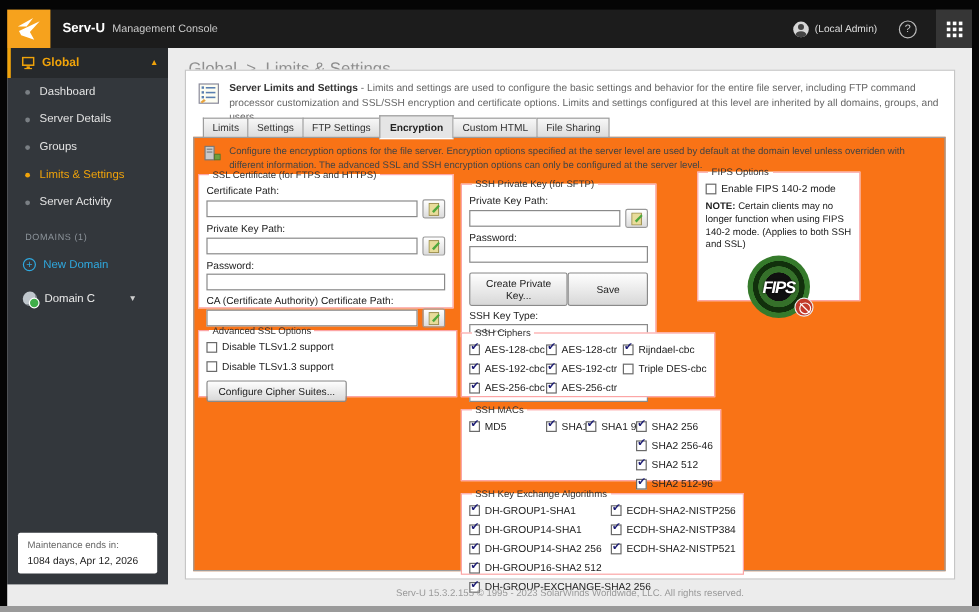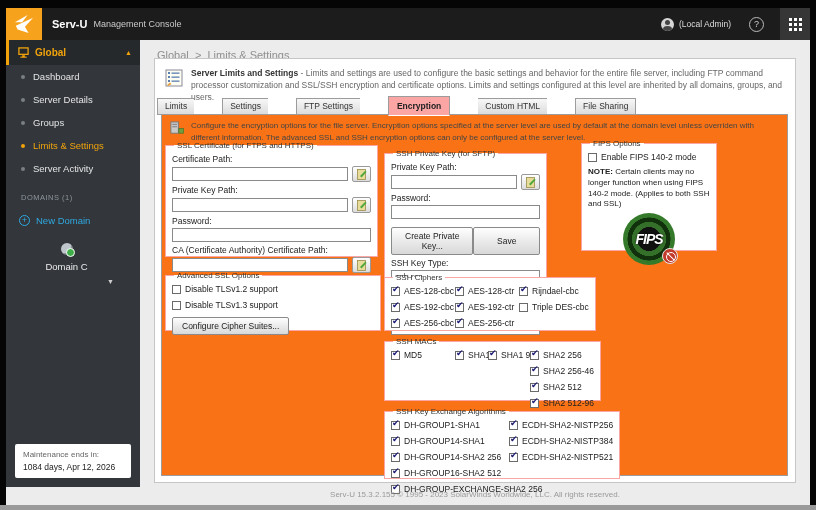--- a/index.html
+++ b/index.html
@@ -29,44 +29,44 @@
   .sidebar { position:absolute; left:0; top:0; width:134px; height:447px; background:#33373c; overflow:hidden; }
   .global-row { display:flex; align-items:center; gap:6px; padding:7px 8px 7px 9px; color:#f0a30a; font-size:10px; font-weight:bold; background:#26292c; border-left:3px solid #f0a30a; cursor:pointer; }
   .global-caret { margin-left:auto; font-size:7px; color:#f0a30a; }
   .side-item { display:flex; align-items:center; gap:8px; padding:6px 8px 6px 15px; color:#e4e4e4; font-size:9.5px; cursor:pointer; }
   .side-item .dot { width:4px; height:4px; border-radius:50%; background:#7a7f84; flex:none; }
   .side-item.active { color:#f0a30a; }
   .side-item.active .dot { background:#f0a30a; }
   .domains-label { color:#8d949b; font-size:7.5px; letter-spacing:.5px; padding:13px 8px 4px 15px; }
   .new-domain { color:#2fa9e0; font-size:9.5px; display:flex; align-items:center; gap:6px; padding:9px 8px 9px 13px; cursor:pointer; }
   .plus-icon { width:11px; height:11px; border:1px solid #2fa9e0; border-radius:50%; color:#2fa9e0; font-size:9px; line-height:9px; text-align:center; flex:none; }
-  .domain-row { color:#ebebeb; font-size:9.5px; display:flex; align-items:center; gap:6px; padding:8px 26px 8px 13px; cursor:pointer;flex-direction:column; }
+  .domain-row { color:#ebebeb; font-size:9.5px; display:flex; align-items:center; gap:6px; padding:8px 26px 8px 13px; cursor:pointer; }
   .globe-icon { width:12px; height:12px; border-radius:50%; background:radial-gradient(circle at 35% 35%, #bfc6cc 0 55%, #8b9299 56% 100%); position:relative; flex:none; }
   .globe-icon::after { content:""; position:absolute; right:-2px; bottom:-2px; width:7px; height:7px; border-radius:50%; background:#3fae49; border:1px solid #fff; }
   .domain-caret { margin-left:auto; font-size:7px; color:#cfcfcf; }
   .maintenance { position:absolute; left:9px; right:9px; bottom:9px; background:#fff; border-radius:2px; padding:6px 8px; }
   .maint-1 { font-size:8px; color:#666; }
   .maint-2 { font-size:8.5px; color:#222; margin-top:3px; }
 
   
   .main { position:absolute; left:134px; top:0; right:0; bottom:0; }
-  .breadcrumb { font-size:11px; color:#8f8f8f; padding:9px 0 0 17px; }
+  .breadcrumb { font-size:14px; color:#8f8f8f; padding:9px 0 0 17px; }
   .breadcrumb .crumb-link { cursor:pointer; }
   .card { position:absolute; left:14px; right:14px; top:18px; bottom:22px; background:#fff; border:1px solid #c6c6c6; }
   .footer { position:absolute; left:0; right:0; bottom:6px; text-align:center; font-size:8px; color:#9a9a9a; }
 
   .card-head { display:flex; gap:8px; padding:9px 10px 0 10px; }
   .head-icon { flex:none; margin-top:1px; }
   .head-text { font-size:8.5px; color:#666; line-height:1.4; }
   .head-title { font-weight:bold; color:#333; }
 
-  .tabs { position:absolute; left:2px; top:37px; display:flex; align-items:flex-end; z-index:3;gap:28px; }
+  .tabs { position:absolute; left:14px; top:37px; display:flex; align-items:flex-end; z-index:3; }
   .tab { font-size:8.5px; color:#333; padding:2px 7px 3px; background:linear-gradient(#f7f7f7,#dcdcdc); border:1px solid #9c9c9c; border-right:none; cursor:pointer; }
   .tab:last-child { border-right:1px solid #9c9c9c; }
-  .tab.active { background:#fca5a5; padding:4px 8px 4px; border-right:1px solid #9c9c9c; border-bottom:1px solid #fff; margin-bottom:-1px; font-weight:bold; color:#222; }
+  .tab.active { background:#e5e5e5; padding:4px 8px 4px; border-right:1px solid #9c9c9c; border-bottom:1px solid #fff; margin-bottom:-1px; font-weight:bold; color:#222; }
   .tab.active + .tab { border-left:none; }
 
   .tabbox { position:absolute; left:6px; right:7px; top:55px; bottom:6px; border:1px solid #9c9c9c; background:#f97316; }
   .note { display:flex; gap:7px; padding:5px 8px 0 7px; font-size:8px; color:#444; line-height:1.45; }
   .note-icon { flex:none; margin-top:1px; }
 
   fieldset { position:absolute; border:1px solid #fca5a5; padding:1px 6px 4px; background:#fff; }
   legend { font-size:8px; color:#333; padding:0 3px; margin-left:2px; }
   .f-label { font-size:8.5px; color:#222; margin:3px 0 2px; }
   .input-row { display:flex; gap:4px; align-items:center; }

